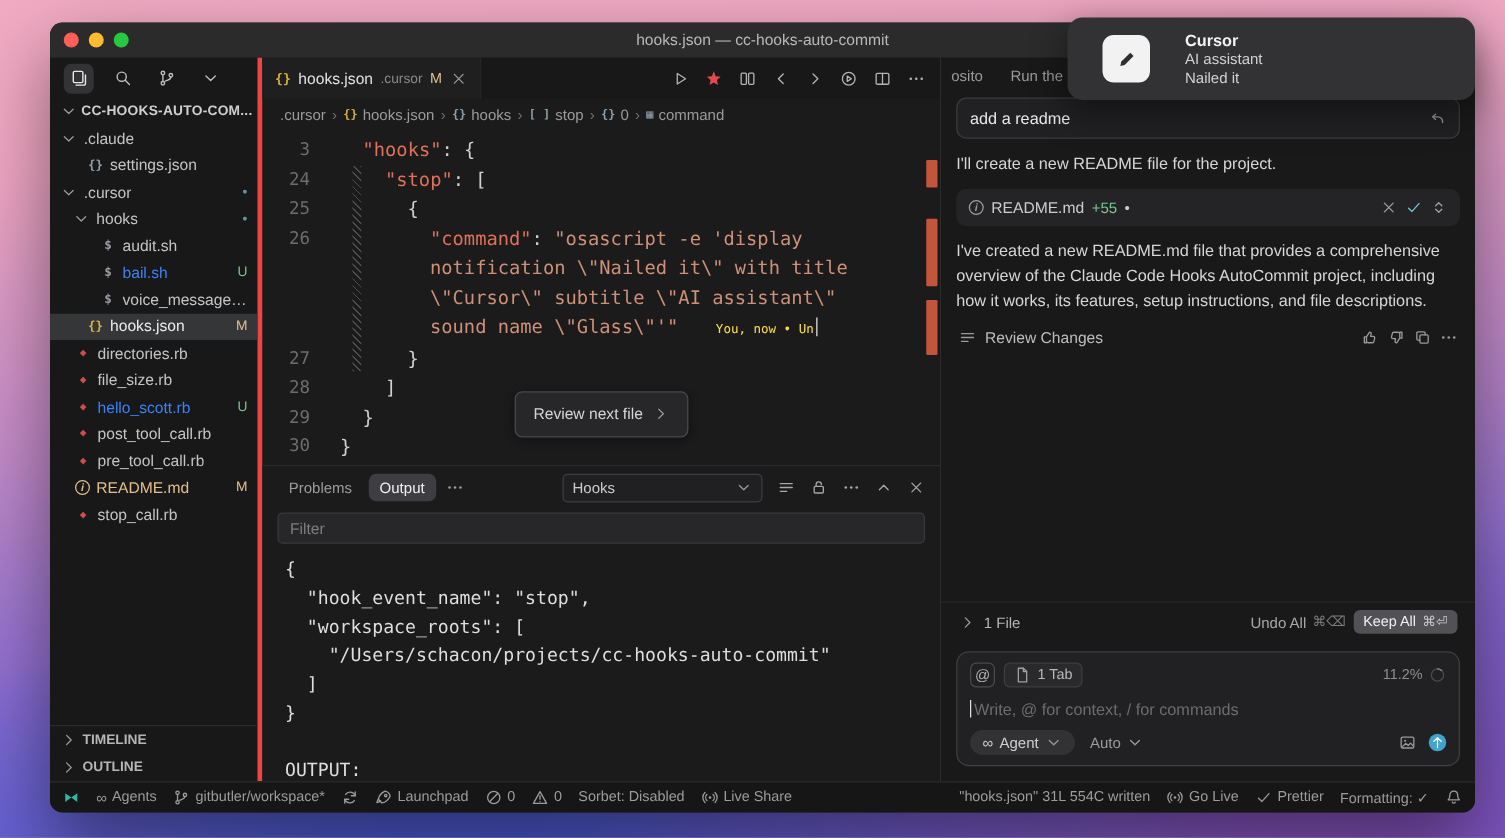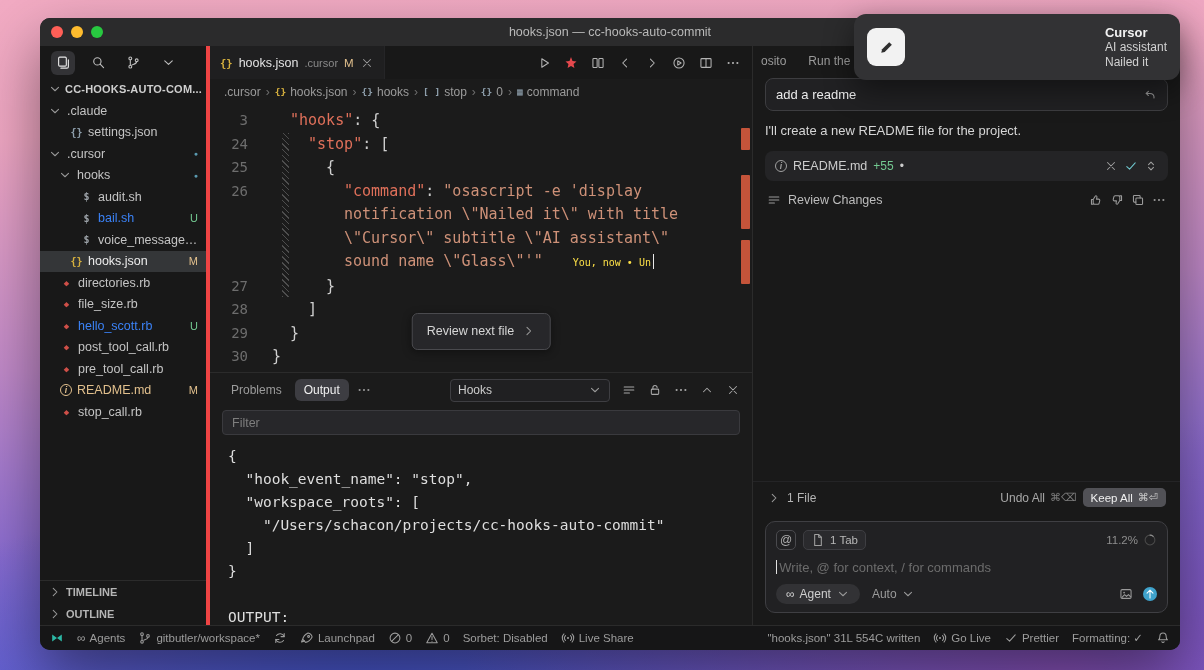--- a/index.html
+++ b/index.html
@@ -132,21 +132,21 @@
 
 .statusbar{height:25px;flex:0 0 auto;background:#161617;border-top:1px solid #2b2b2b;display:flex;align-items:center;padding:0 10px;font-size:11.5px;color:#9c9c9c;white-space:nowrap;overflow:hidden;}
 #status-left,#status-right{display:flex;align-items:center;gap:13px;}
 #status-right{margin-left:auto;}
 .sb-item{display:flex;align-items:center;gap:4px;cursor:pointer;}
 .sb-ic{display:inline-flex}
 .sb-ic svg{width:13px;height:13px}
 .sb-gl{font-size:12px}
 .sb-item.teal{color:#2cb8a5}
 
-.notif{position:absolute;top:14px;right:24px;width:326px;height:66px;background:#323234;border-radius:12px;box-shadow:0 10px 30px rgba(0,0,0,.45);display:flex;align-items:center;gap:5px;padding:0 13px;z-index:40;justify-content:space-between;}
+.notif{position:absolute;top:14px;right:24px;width:326px;height:66px;background:#323234;border-radius:12px;box-shadow:0 10px 30px rgba(0,0,0,.45);display:flex;align-items:center;gap:28px;padding:0 28px;z-index:40;}
 .notif-icon{width:38px;height:38px;background:#f2f2f2;border-radius:9px;display:flex;align-items:center;justify-content:center;flex:0 0 auto;}
 .notif-icon svg{width:20px;height:20px}
 .notif-line1{font-size:13px;font-weight:700;color:#f2f2f2;}
 .notif-line2,.notif-line3{font-size:12px;color:#d2d2d2;line-height:15px;}
 </style>
 </head>
 <body>
 
 <div class="window">
 
@@ -552,20 +552,21 @@
               <svg viewBox="0 0 16 16" fill="none" stroke="currentColor" stroke-width="1.2" stroke-linecap="round" stroke-linejoin="round" style="width:100%;height:100%;max-width:15px;max-height:15px;display:block">
                 <path d="M3.2 8.6l3.2 3 6.4-7.2"></path>
               </svg>
             </span>
           <span class="chip-ic" style="display: inline-flex; width: 14px; height: 14px; align-items: center; justify-content: center;">
               <svg viewBox="0 0 16 16" fill="none" stroke="currentColor" stroke-width="1.2" stroke-linecap="round" stroke-linejoin="round" style="width:100%;height:100%;max-width:15px;max-height:15px;display:block">
                 <path d="M5.2 6.4L8 3.6l2.8 2.8M5.2 9.6L8 12.4l2.8-2.8"></path>
               </svg>
             </span>
         </div>
+        <div class="chat-parag">I've created a new README.md file that provides a comprehensive overview of the Claude Code Hooks AutoCommit project, including how it works, its features, setup instructions, and file descriptions.</div>
         <div class="review-row">
           <span class="rr-ic" style="display: inline-flex; width: 14px; height: 14px; align-items: center; justify-content: center;">
               <svg viewBox="0 0 16 16" fill="none" stroke="currentColor" stroke-width="1.2" stroke-linecap="round" stroke-linejoin="round" style="width:100%;height:100%;max-width:15px;max-height:15px;display:block">
                 <path d="M2.5 4.5h11M2.5 8h11M2.5 11.5h6"></path>
               </svg>
             </span>
           <span>Review Changes</span>
           <span class="spacer"></span>
           <span class="rr-ic" style="display: inline-flex; width: 14px; height: 14px; align-items: center; justify-content: center;">
               <svg viewBox="0 0 16 16" fill="none" stroke="currentColor" stroke-width="1.2" stroke-linecap="round" stroke-linejoin="round" style="width:100%;height:100%;max-width:15px;max-height:15px;display:block">

